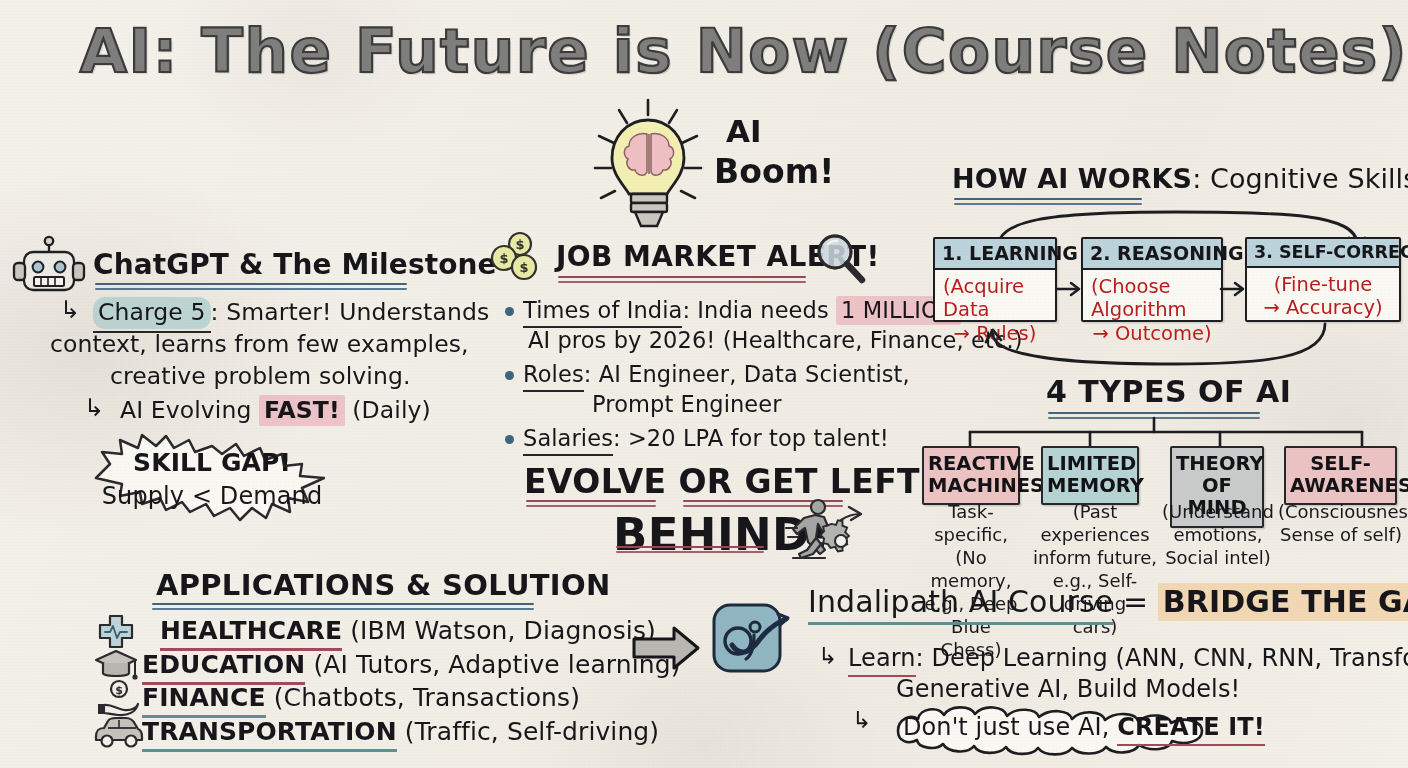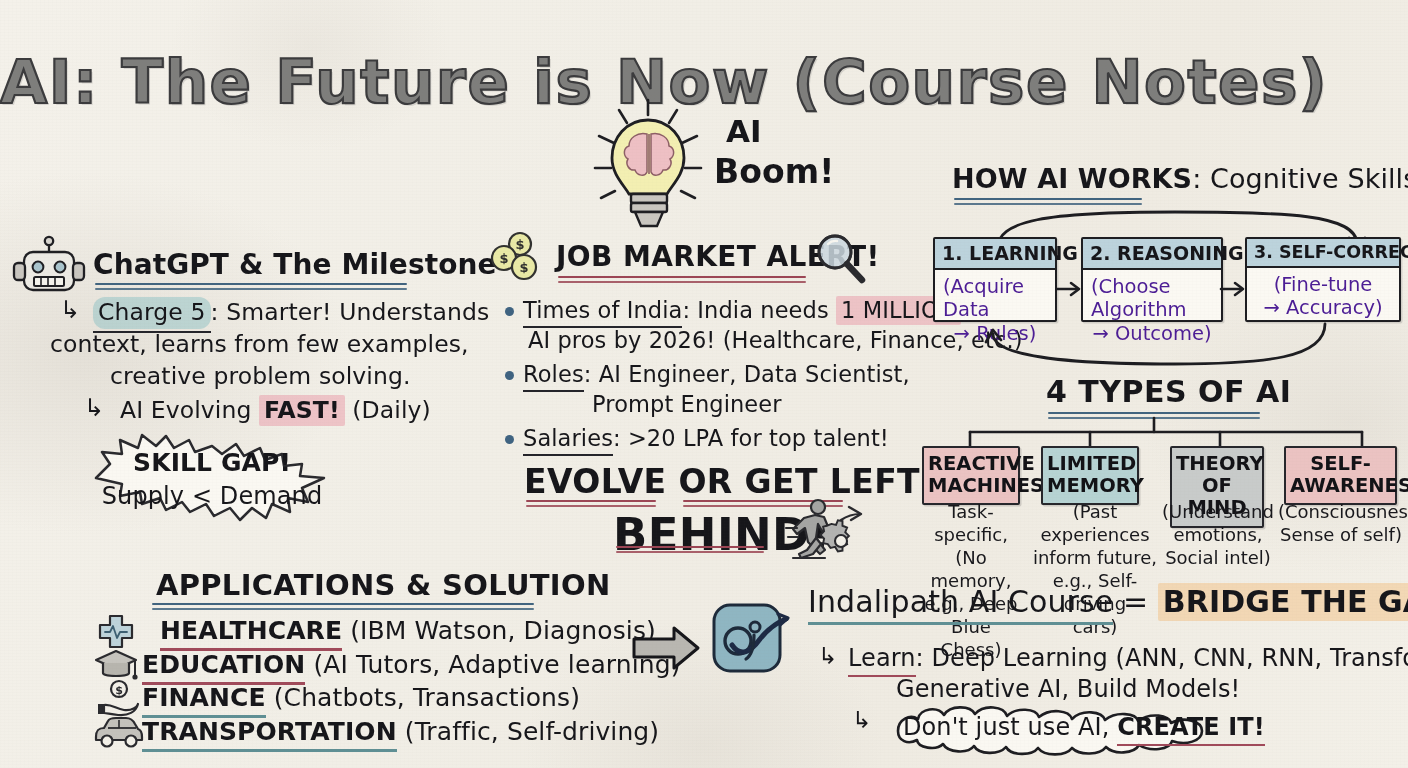--- a/index.html
+++ b/index.html
@@ -43,29 +43,28 @@
     font-family: "DejaVu Sans", sans-serif;
     color: #16161a;
     line-height: 1.22;
     letter-spacing: .1px;
   }
   .bold { font-weight: 700; }
 
   
   #title {
     left: 0; top: 14px; width: 1408px;
-    text-align: left;
+    text-align: right;
     font-size: 61px;
     font-weight: 700;
     letter-spacing: 1.5px;
     color: #7e7e7c;
     -webkit-text-stroke: 2.2px #3b3b3d;
     text-shadow: 2px 2px 0 rgba(90,90,90,.18);
     white-space: nowrap;
-    margin-top: 31px;
   }
   .rule { height: 0; position: relative; }
   .rule::before, .rule::after {
     content: ""; position: absolute; left: 0; right: 0;
     height: 2.4px; border-radius: 2px;
   }
   .rule::before { top: 2px; }
   .rule::after  { top: 7px; height: 2px; opacity: .85; }
   .rule.blue::before, .rule.blue::after { background: #41647f; }
   .rule.red::before,  .rule.red::after  { background: #9c4655; }
@@ -99,21 +98,21 @@
     border-radius: 2px;
     box-shadow: 1.5px 1.5px 0 rgba(60,60,60,.16);
   }
   .fbox .bt {
     font-size: 19px; font-weight: 700; color: #16161a;
     padding: 3px 7px 4px; text-align: left; white-space: nowrap;
     background: #bcd3dc;
     border-bottom: 2.2px solid #1d1d21;
   }
   .fbox .bb {
-    font-size: 19.5px; color: #4c1d95; padding: 5px 8px 7px;
+    font-size: 19.5px; color: #b91c1c; padding: 5px 8px 7px;
     line-height: 1.2;
   }
 
   .tbox {
     position: absolute;
     border: 2.4px solid #26262b;
     border-radius: 2px;
     text-align: center;
     font-size: 19.5px; font-weight: 700; color: #121216;
     padding: 5px 4px 6px;

